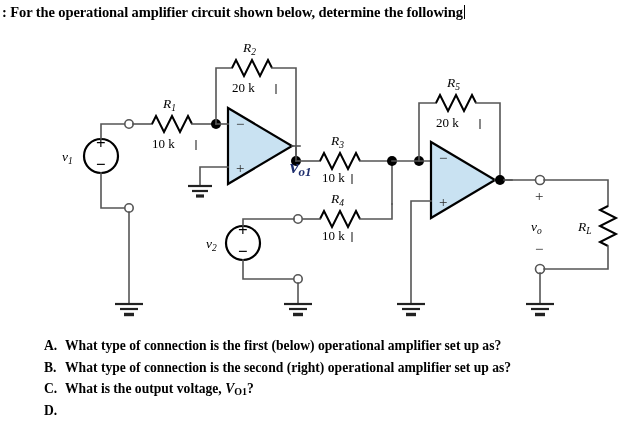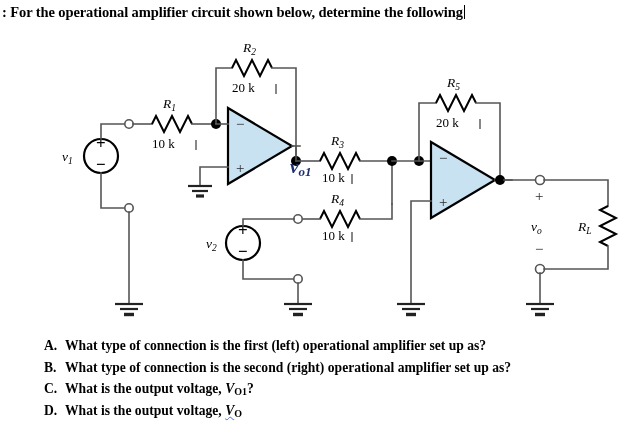--- a/index.html
+++ b/index.html
@@ -247,29 +247,28 @@
       <path class="w" d="M544 144 L608 144 L608 170"></path>
       <path class="zz" d="M608 170 L600 174 L616 182 L600 190 L616 198 L600 206 L608 210"></path>
       <text class="lbl-i" x="578" y="195">R<tspan class="sb" dy="3">L</tspan></text>
       <path class="w" d="M608 210 L608 233 L544 233"></path>
     </g>
   </svg>
 
   <div class="questions">
     <div class="q-row">
       <span class="q-letter">A.</span>
-      <span class="q-text">What type of connection is the first (left) operational amplifier set up as?</span>
+      <span class="q-text">What type of connection is the first (below) operational amplifier set up as?</span>
     </div>
     <div class="q-row">
       <span class="q-letter">B.</span>
       <span class="q-text">What type of connection is the second (right) operational amplifier set up as?</span>
     </div>
     <div class="q-row">
       <span class="q-letter">C.</span>
       <span class="q-text"><span>What is the output voltage, </span><span class="var-italic">V</span><span class="sub">O1</span><span>?</span></span>
     </div>
     <div class="q-row">
       <span class="q-letter">D.</span>
-      <span class="q-text"><span>What is the output voltage, </span><span class="squiggle"><span class="var-italic">V</span><span class="sub">O</span></span><span></span></span>
     </div>
   </div>
 
 </div>
 
 </body></html>

